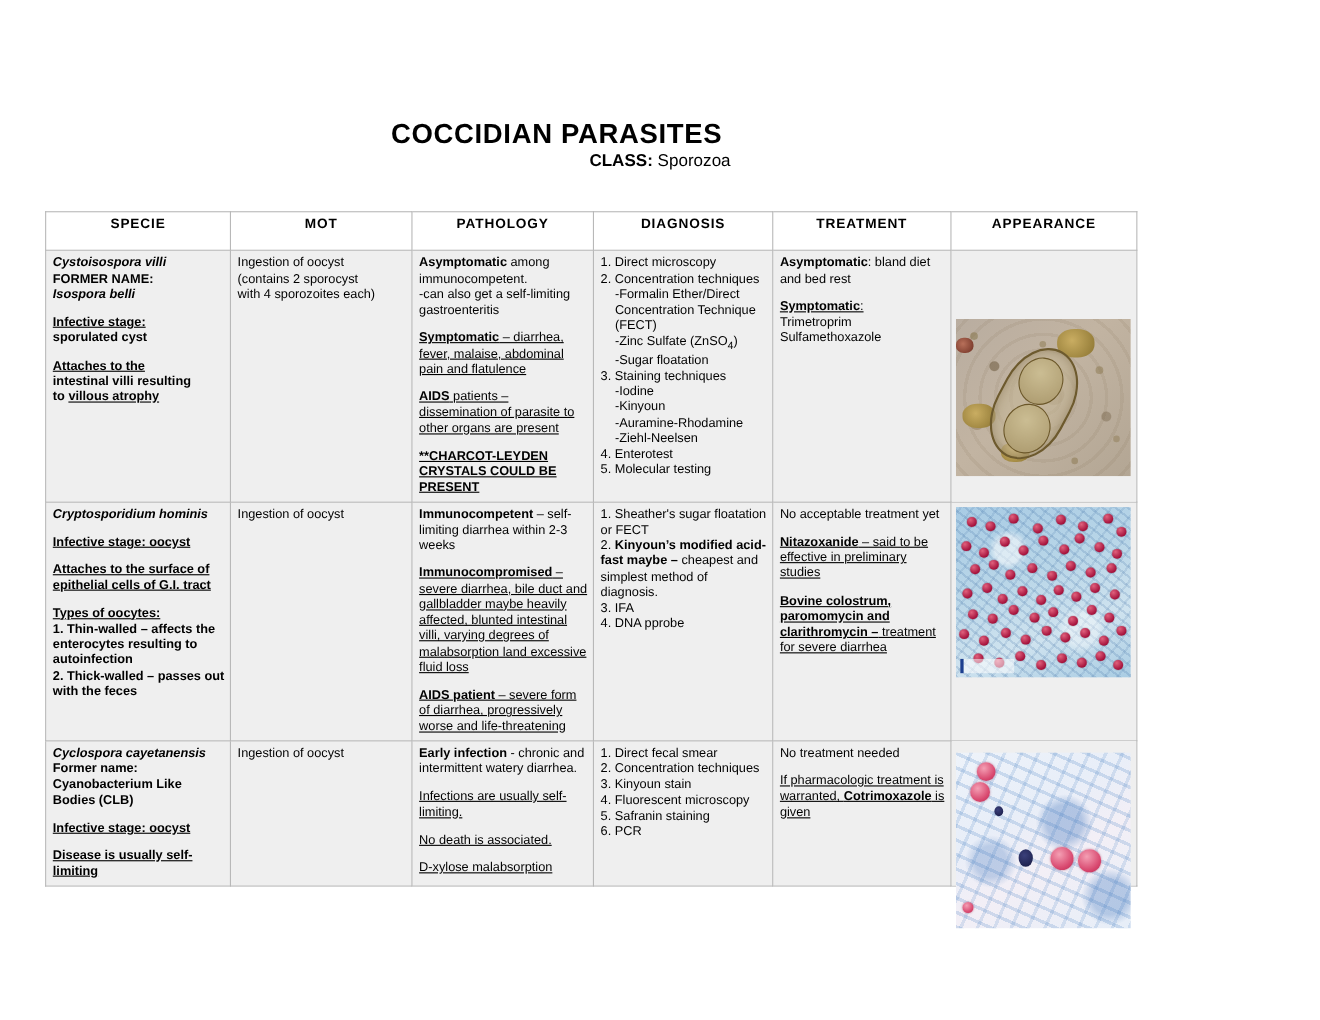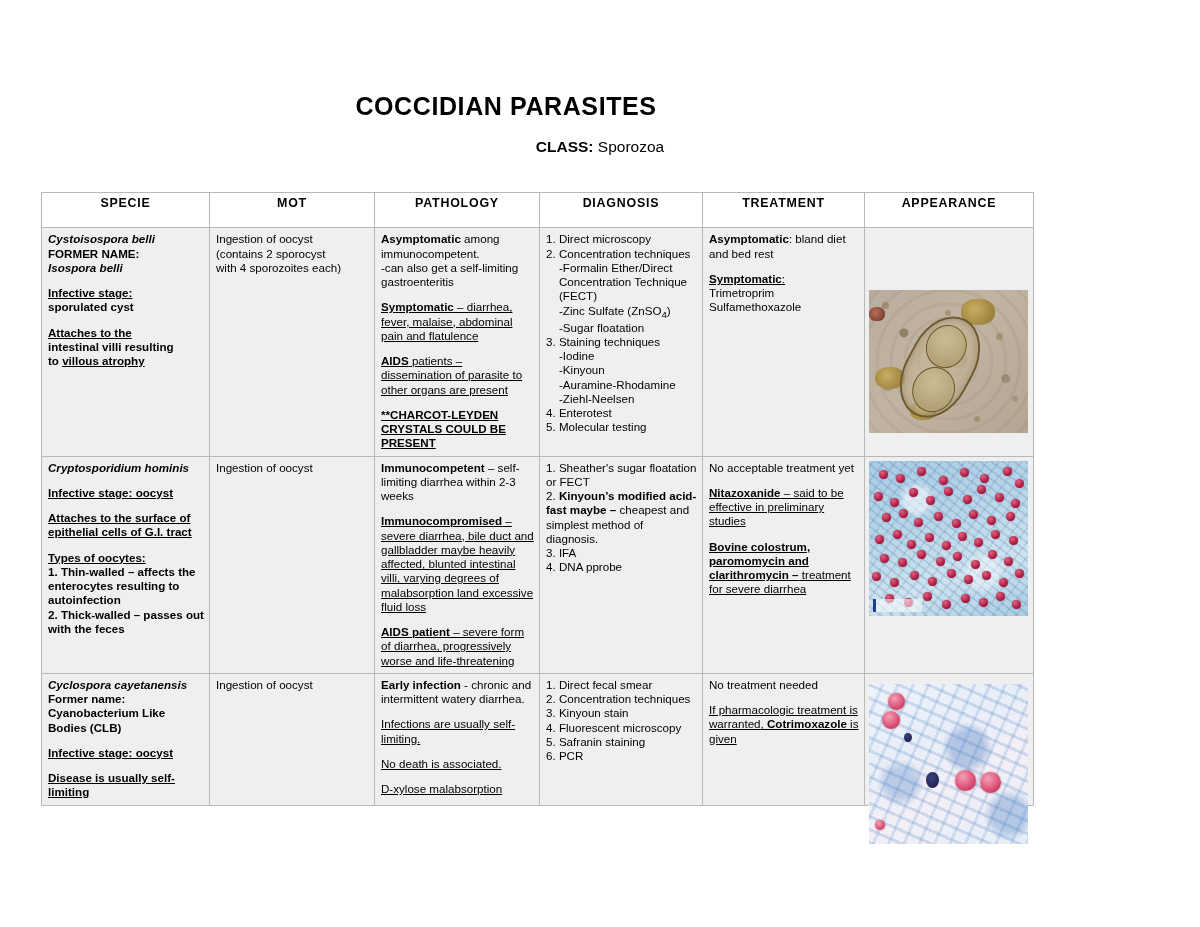--- a/index.html
+++ b/index.html
@@ -7,21 +7,21 @@
     width:1200px;height:927px;
     background:#ffffff;
     font-family:"Liberation Sans", sans-serif;
     color:#000;
     -webkit-font-smoothing:none;
   }
   .page{position:relative;width:1200px;height:927px;overflow:hidden;}
 
   
   .title{
-    position:absolute;left:0;top:92px;width:1012px;
+    position:absolute;left:0;top:108px;width:1012px;
     text-align:center;
     font-size:25px;font-weight:bold;letter-spacing:.6px;
   }
   .subline{
     position:absolute;left:0;width:1200px;text-align:center;
     font-size:15.5px;
   }
   .subline.one{top:138px;}
   .subline.two{top:159px;}
   .subline b{font-weight:bold;}
@@ -184,21 +184,21 @@
         <th>PATHOLOGY</th>
         <th>DIAGNOSIS</th>
         <th>TREATMENT</th>
         <th>APPEARANCE</th>
       </tr>
     </thead>
     <tbody>
 
       <tr>
         <td class="cell center-v">
-          <p class="bi">Cystoisospora belli</p>
+          <p class="bi">Cystoisospora villi</p>
           <p class="b">FORMER NAME:</p>
           <p class="bi">Isospora belli</p>
           <p class="b gap">Infective stage:</p>
           <p class="b">sporulated cyst</p>
           <p class="b gap">Attaches to the</p>
           <p class="b">intestinal villi resulting</p>
           <p class="b"><span>to </span><span class="u">villous atrophy</span></p>
         </td>
 
         <td class="cell center-v">

